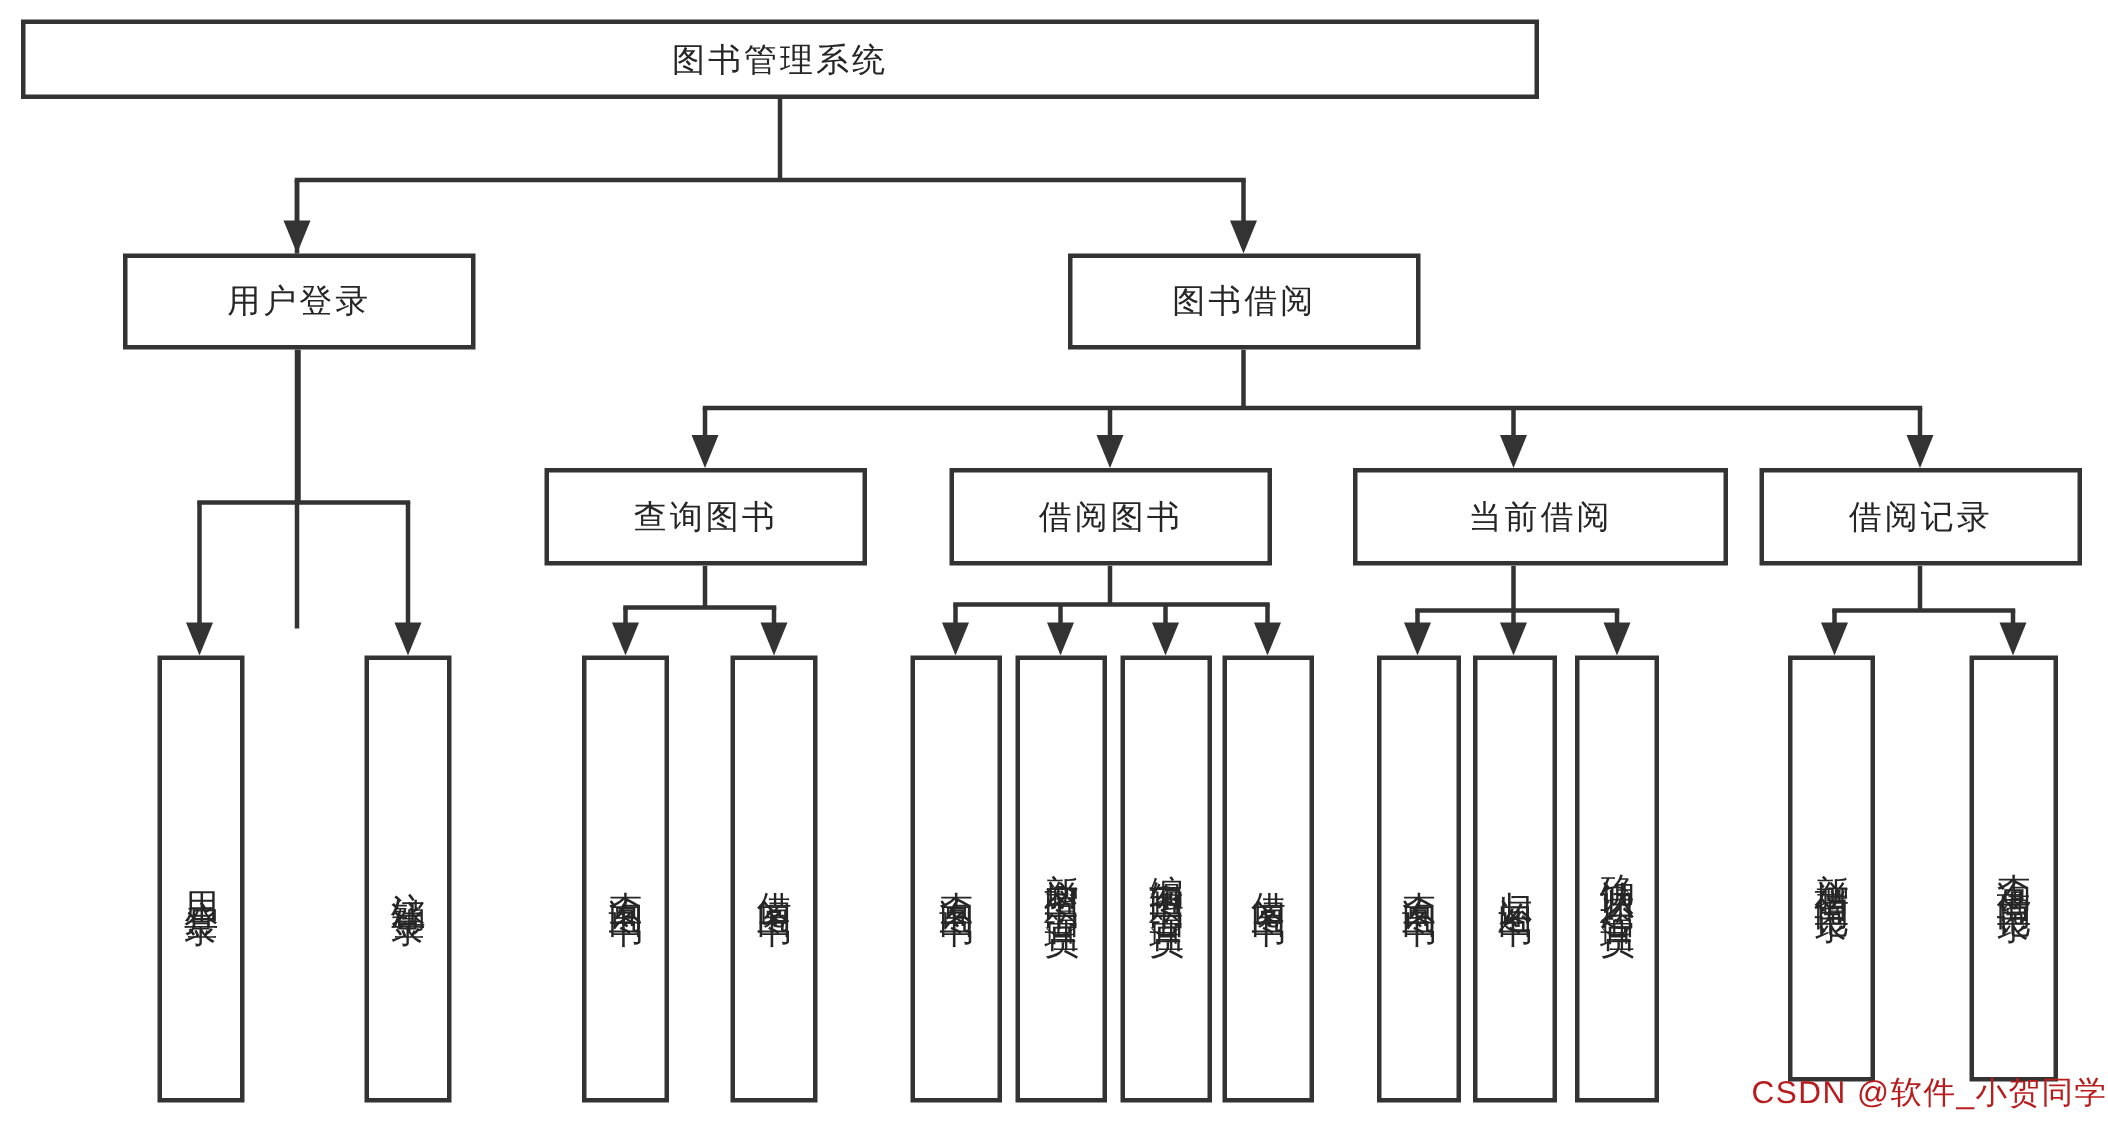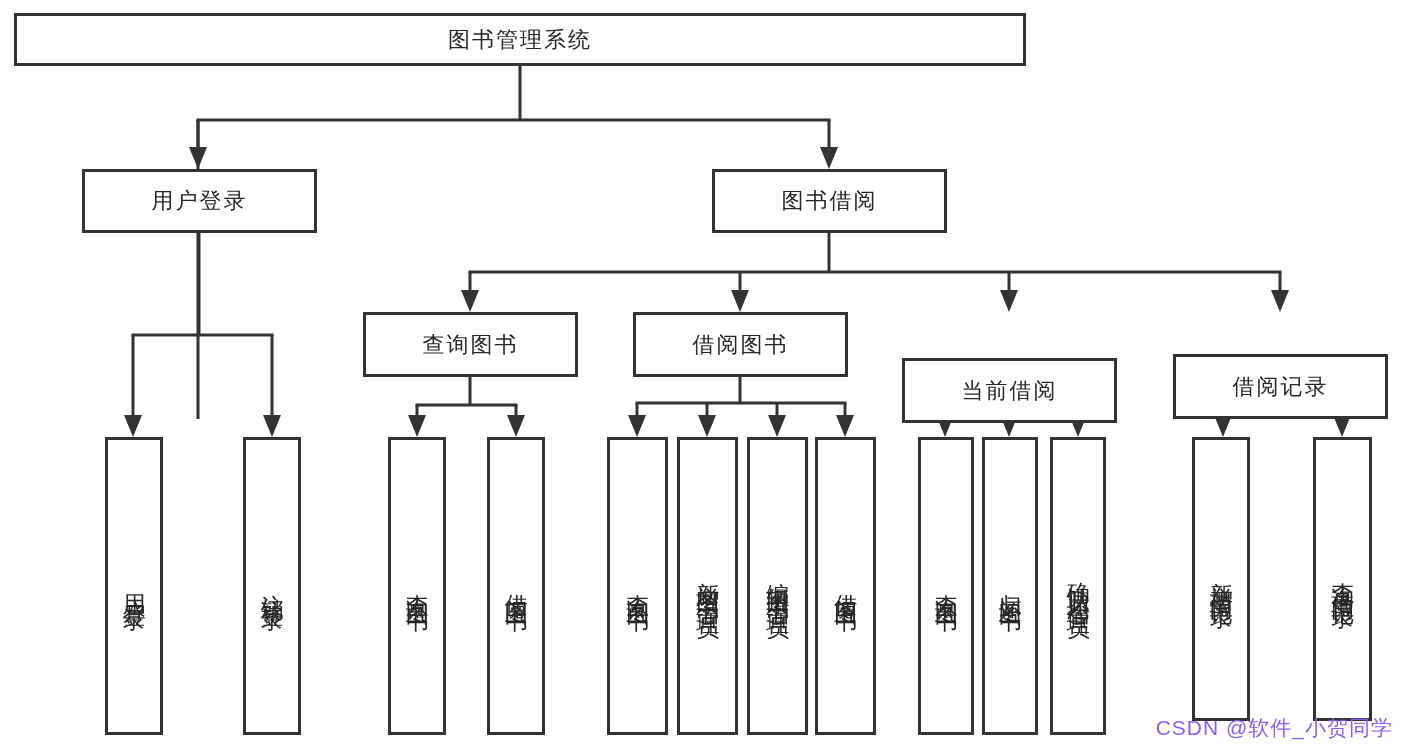--- a/index.html
+++ b/index.html
@@ -35,42 +35,42 @@
     text-orientation: mixed;
     letter-spacing: 5px;
     line-height: 1.1;
   }
   
   .n-root   { left: 14px;  top: 13px;  width: 1012px; height: 53px; }
   .n-login  { left: 82px;  top: 169px; width: 235px;  height: 64px; }
   .n-mgmt   { left: 712px; top: 169px; width: 235px;  height: 64px; }
   .n-newrec { left: 363px; top: 312px; width: 215px;  height: 65px; }
   .n-borrow { left: 633px; top: 312px; width: 215px;  height: 65px; }
-  .n-cur    { left: 902px; top: 312px; width: 215px;  height: 65px; margin-top: 46px; }
-  .n-rec    { left: 1173px;top: 312px; width: 215px;  height: 65px; margin-top: 42px; }
+  .n-cur    { left: 902px; top: 312px; width: 250px;  height: 65px; }
+  .n-rec    { left: 1173px;top: 312px; width: 215px;  height: 65px; }
   .lf       { top: 437px; height: 298px; }
   .lf-1  { left: 105px;  width: 58px; }
   .lf-2  { left: 243px;  width: 58px; }
   .lf-3  { left: 388px;  width: 58px; }
   .lf-4  { left: 487px;  width: 58px; }
   .lf-5  { left: 607px;  width: 61px; }
   .lf-6  { left: 677px;  width: 61px; }
   .lf-7  { left: 747px;  width: 61px; }
   .lf-8  { left: 815px;  width: 61px; }
   .lf-9  { left: 918px;  width: 56px; }
   .lf-10 { left: 982px;  width: 56px; }
   .lf-11 { left: 1050px; width: 56px; }
   .lf-12 { left: 1192px; width: 58px; height: 284px; }
   .lf-13 { left: 1313px; width: 59px; height: 284px; }
   .watermark {
     position: absolute;
-    right: 12px;
+    right: 0;
     bottom: 5px;
     font-size: 21px;
-    color: #8b5cf6;
+    color: #b91c1c;
     letter-spacing: 1px;
     z-index: 5;
     white-space: nowrap;
   }
 </style>
 </head>
 <body>
 
 <div id="stage">
 

